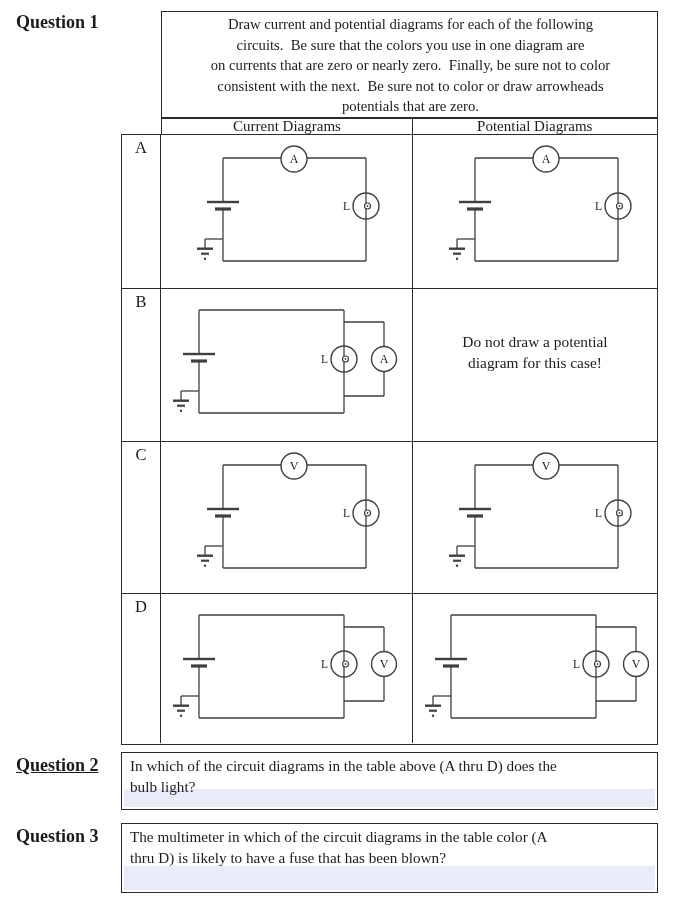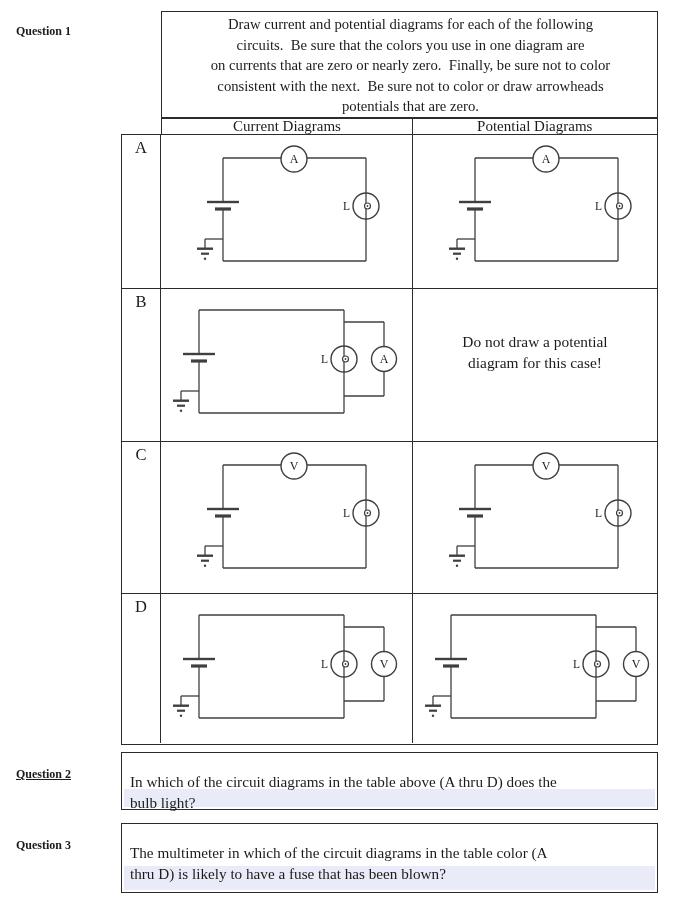--- a/index.html
+++ b/index.html
@@ -1,20 +1,20 @@
 <!DOCTYPE html>
 <html><head>
 <meta charset="utf-8">
 <style>
   html,body{margin:0;padding:0;}
   body{
     width:694px;height:908px;position:relative;background:#ffffff;
     font-family:"Liberation Serif", serif;color:#1b1b1b;overflow:hidden;
   }
-  .qlabel{position:absolute;left:16px;font-weight:bold;font-size:12px;white-space:nowrap;margin-top:12px;}
+  .qlabel{position:absolute;left:16px;font-weight:bold;font-size:18px;white-space:nowrap;}
   #q1-label{top:12px;}
   #q2-label{top:755px;text-decoration:underline;}
   #q3-label{top:826px;}
 
   .instruction-box{
     position:absolute;left:161px;top:11px;width:497px;height:107px;
     border:1.6px solid #2b2b2b;box-sizing:border-box;padding:2px 5px 0 7px;
   }
   .instruction-box .tline{font-size:14.7px;line-height:20.6px;white-space:pre;text-align:center;}
 
@@ -34,21 +34,21 @@
   .cell{border-right:1.4px solid #2b2b2b;border-bottom:1.4px solid #2b2b2b;box-sizing:border-box;position:relative;overflow:hidden;background:#fff;}
   .cell.lastcol{border-right:none;}
   .cell.lastrow{border-bottom:none;}
   .letter-cell{font-size:16.5px;text-align:center;padding-top:3px;}
   .note-cell{display:flex;flex-direction:column;align-items:center;padding-top:42px;
     font-size:15.4px;line-height:21px;text-align:right;}
   .diagram-cell svg{display:block;}
 
   .qbox{
     position:absolute;left:121px;width:537px;border:1.8px solid #2b2b2b;
-    box-sizing:border-box;padding:19px 8px;background:#fff;
+    box-sizing:border-box;padding:3px 8px;background:#fff;
   }
   #q2-box{top:752px;height:58px;}
   #q3-box{top:823px;height:70px;}
   .qbox .tline{font-size:15.2px;line-height:20.5px;white-space:pre-wrap;position:relative;z-index:2;}
   .answer-tint{position:absolute;left:2px;right:2px;bottom:2px;z-index:1;}
   #q2-tint{height:18px;}
   #q3-tint{height:24px;}
 </style>
 </head>
 <body>

